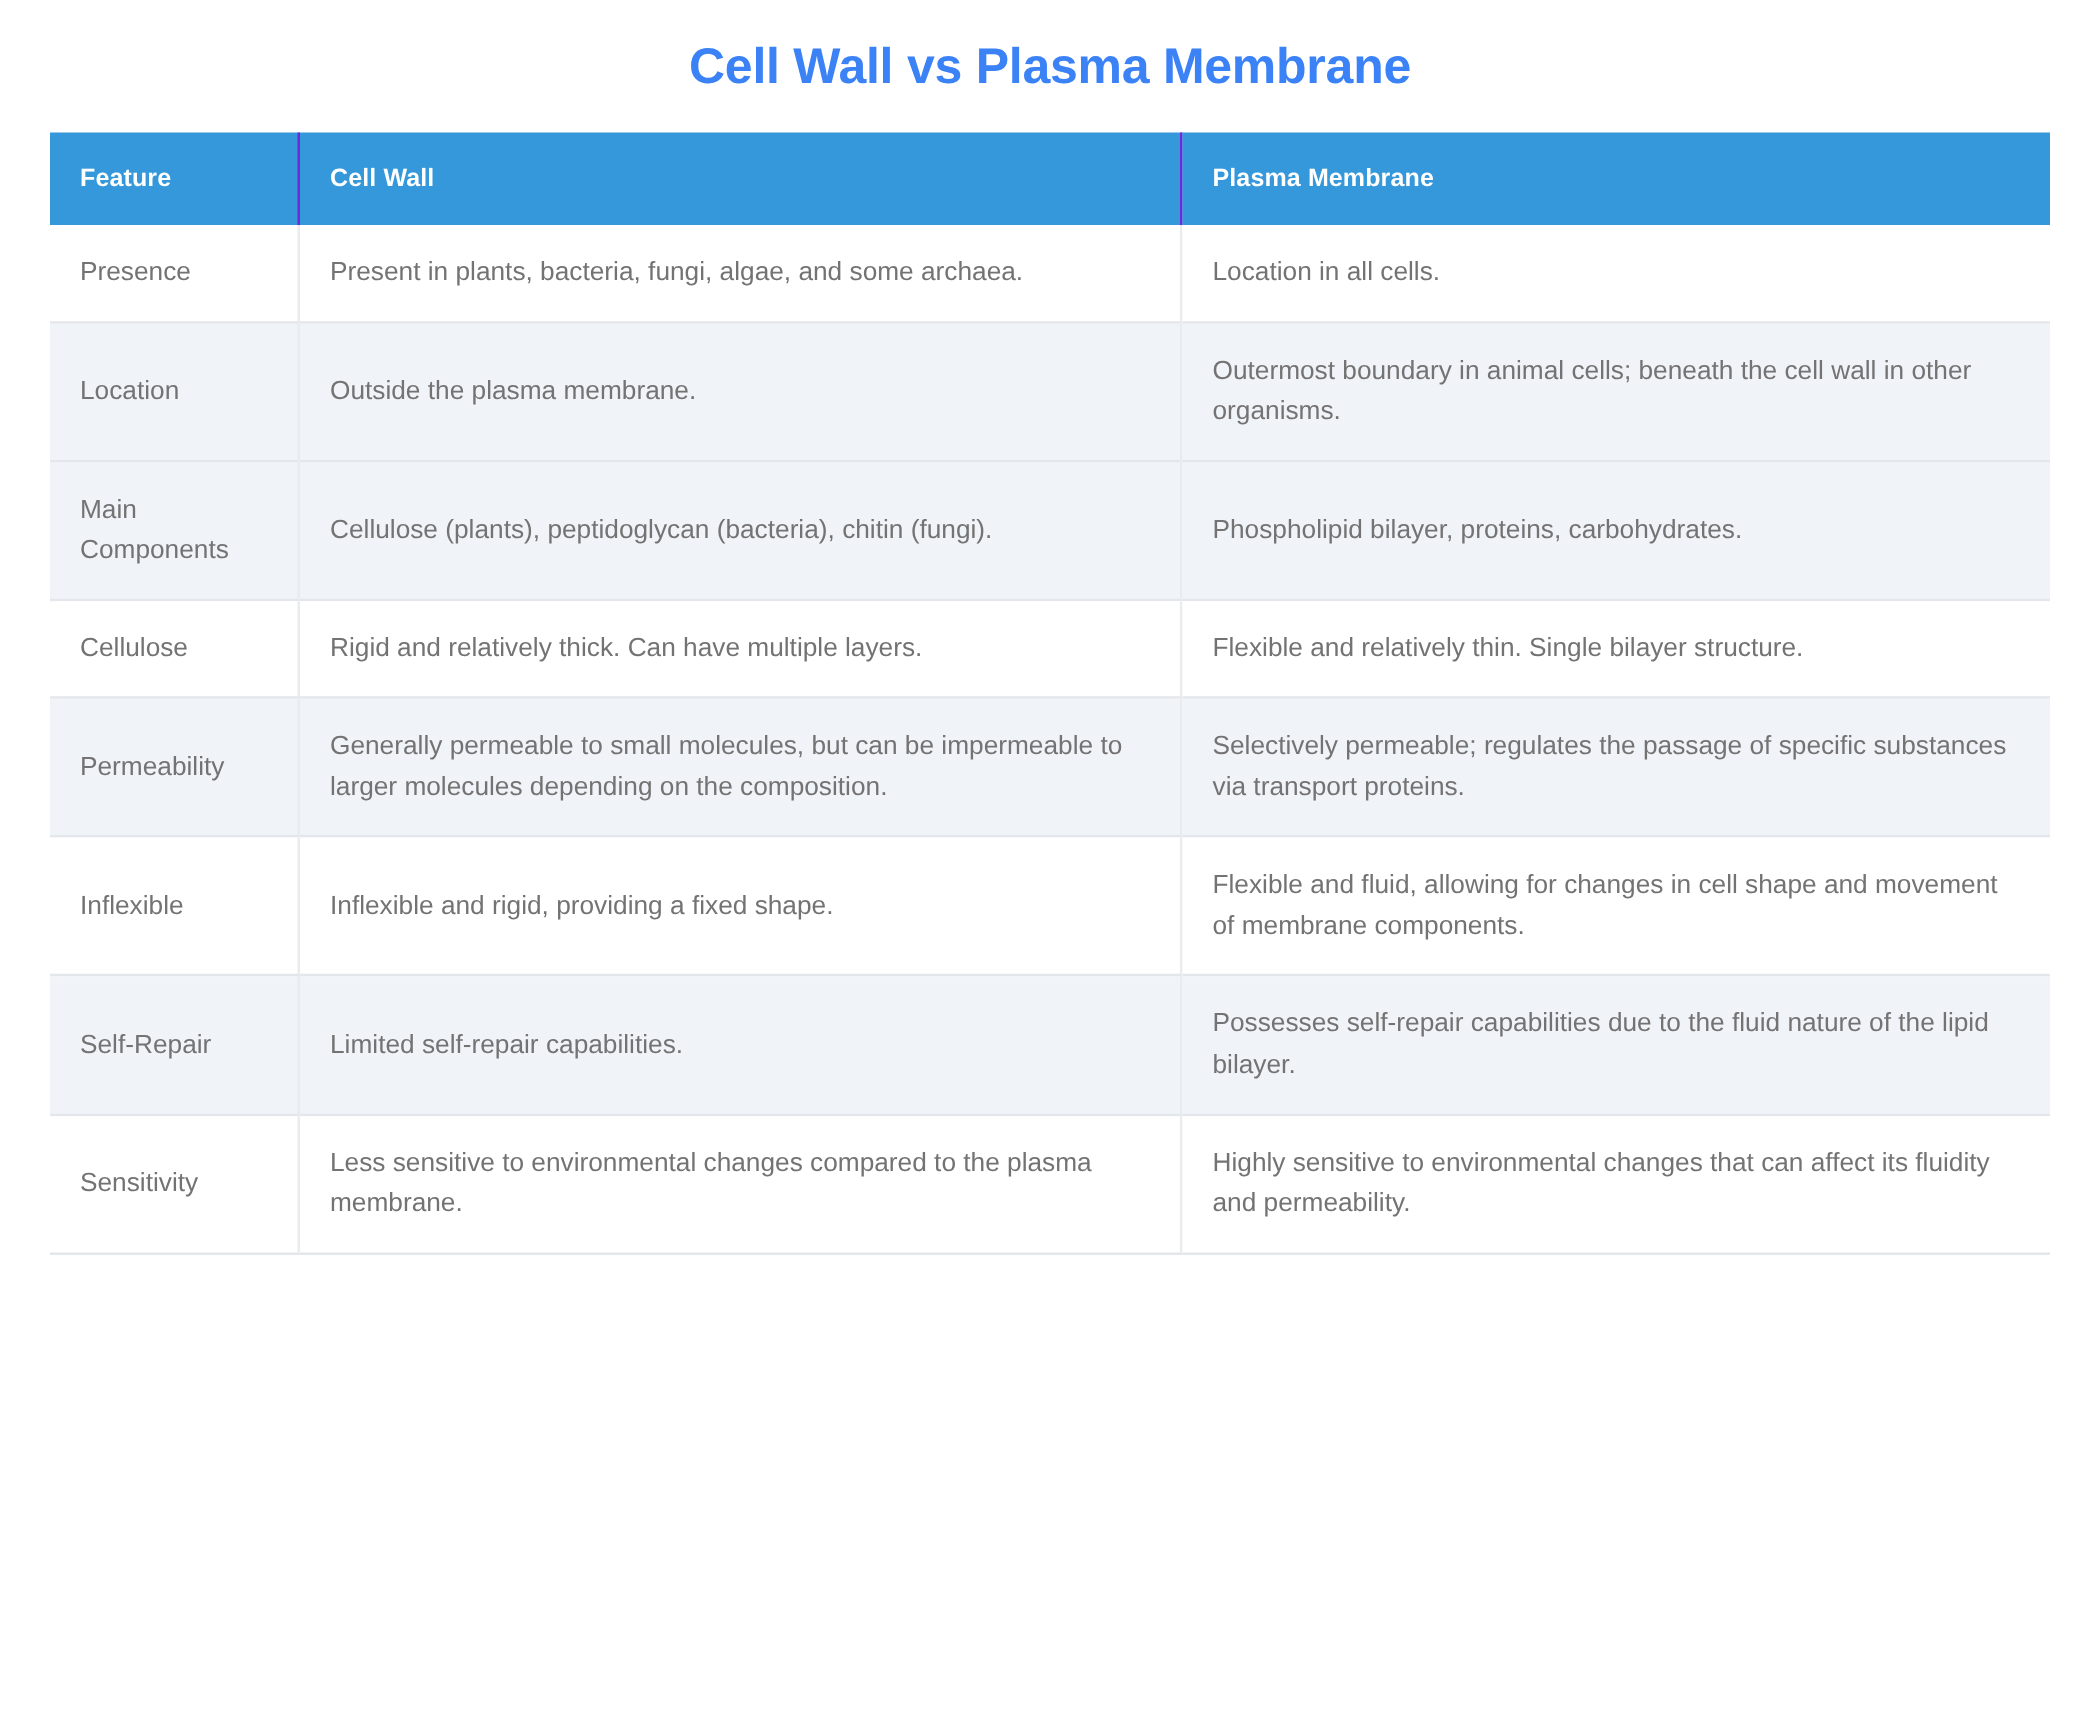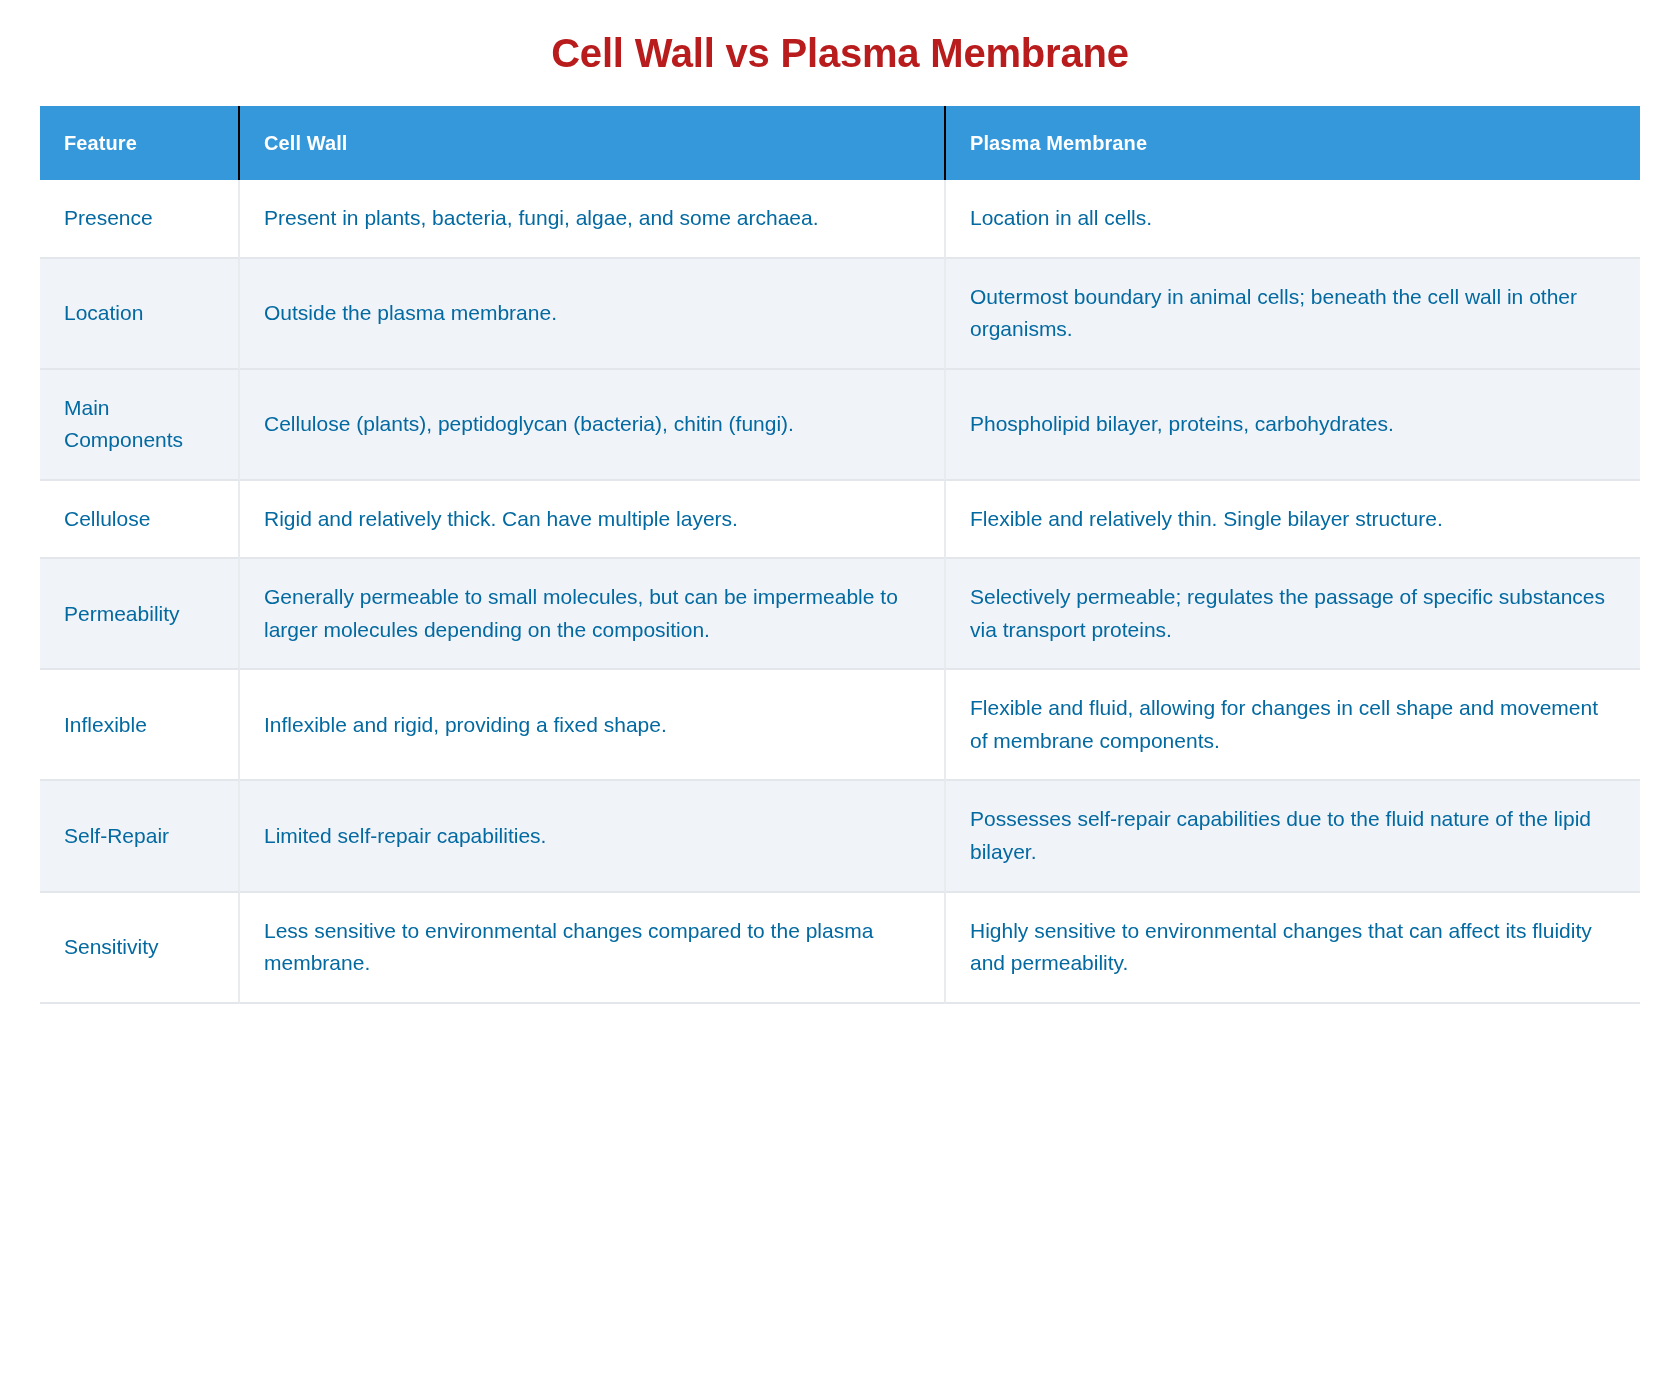--- a/index.html
+++ b/index.html
@@ -19,21 +19,21 @@
     width: 1680px;
     height: 1382px;
     box-sizing: border-box;
     padding: 0;
     position: relative;
     background: #ffffff;
   }
 
   .page-title {
     text-align: center;
-    color: #b91c1c;
+    color: #3b82f6;
     font-size: 40px;
     font-weight: bold;
     letter-spacing: -0.2px;
     margin: 0;
     padding-top: 28px;
     padding-bottom: 0;
     line-height: 1.25;
   }
 
   .table-wrap {
@@ -54,32 +54,32 @@
   table.cmp col.c-membrane  { width: 694px; }
 
   table.cmp thead th {
     background: #3498db;
     color: #ffffff;
     font-size: 20px;
     font-weight: bold;
     text-align: left;
     padding: 24px 22px 24px 24px;
     vertical-align: middle;
-    border-right: 2px solid #000000;
+    border-right: 2px solid #6d28d9;
     box-sizing: border-box;
     line-height: 1.3;
     letter-spacing: 0.1px;
   }
   table.cmp thead th:last-child {
     border-right: none;
   }
 
   table.cmp tbody td {
     font-size: 21px;
-    color: #0369a1;
+    color: #737373;
     line-height: 1.55;
     padding: 22px 24px;
     vertical-align: middle;
     border-bottom: 2px solid #e3e6ea;
     border-right: 2px solid #e9ecef;
     box-sizing: border-box;
   }
   table.cmp tbody td:last-child {
     border-right: none;
   }

